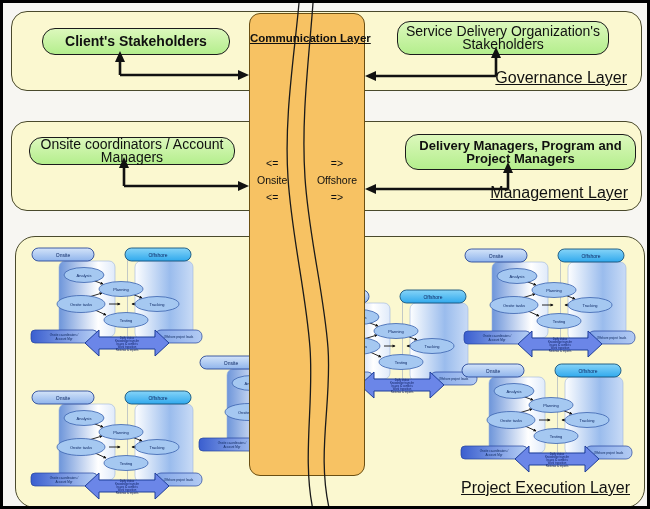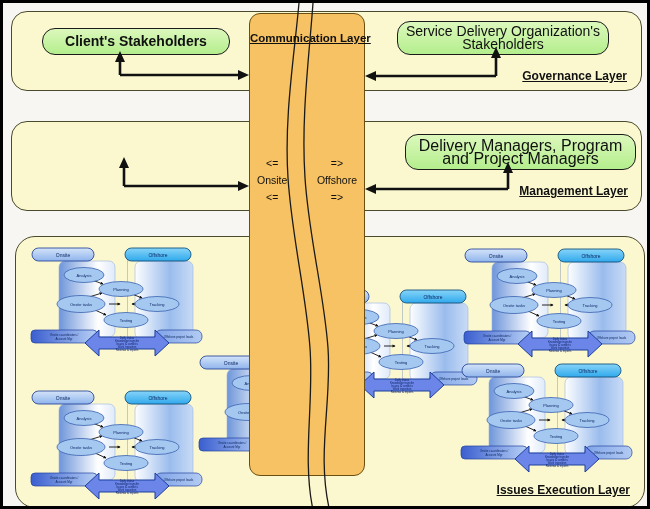--- a/index.html
+++ b/index.html
@@ -16,23 +16,23 @@
   .layer-exec{left:12px;top:233px;width:628px;height:270px;border-radius:20px;}
   .greenbox{
     position:absolute;background:linear-gradient(#dcf8bc,#b4ee8d);
     border:1.4px solid #1b1b1b;border-radius:13px;
     display:flex;align-items:center;justify-content:center;text-align:center;
     font-size:14px;color:#101010;line-height:13px;padding:2px 6px;box-sizing:border-box;
   }
   .gb-gov-left{left:30px;top:16px;width:188px;height:27px;font-weight:bold;}
   .gb-gov-right{left:385px;top:9px;width:212px;height:34px;}
   .gb-mgmt-left{left:17px;top:15px;width:206px;height:28px;}
-  .gb-mgmt-right{left:393px;top:12px;width:231px;height:36px;font-size:16px;}
+  .gb-mgmt-right{left:393px;top:12px;width:231px;height:36px;font-size:13px;font-weight:bold;}
   .layer-label{
-    position:absolute;font-size:12px;font-weight:bold;color:#111;
+    position:absolute;font-size:16px;font-weight:normal;color:#111;
     text-decoration:underline;white-space:nowrap;
   }
   .lbl-gov{right:14px;top:57px;}
   .lbl-mgmt{right:13px;top:62px;margin-left:20px;}
   .lbl-exec{right:14px;bottom:10px;}
   .band{
     position:absolute;left:246px;top:10px;width:116px;height:463px;z-index:10;
     background:#f7c263;border:1.6px solid #6b4f12;border-radius:11px;box-sizing:border-box;
   }
   .band-title{
@@ -104,20 +104,23 @@
     <div class="greenbox gb-gov-left">
       <span>Client's Stakeholders</span>
     </div>
     <div class="greenbox gb-gov-right">
       <span>Service Delivery Organization's Stakeholders</span>
     </div>
     <div class="layer-label lbl-gov">Governance Layer</div>
   </section>
 
   <section class="layer layer-mgmt">
+    <div class="greenbox gb-mgmt-left">
+      <span>Onsite coordinators / Account Managers</span>
+    </div>
     <div class="greenbox gb-mgmt-right">
       <span>Delivery Managers, Program and Project Managers</span>
     </div>
     <div class="layer-label lbl-mgmt">Management Layer</div>
   </section>
 
   <section class="layer layer-exec">
     <div class="mini d1">
   <svg width="175" height="112" viewBox="0 0 175 112">
     <rect x="30" y="15" width="56" height="76" rx="6" fill="url(#gl-cyll)" stroke="#9ab4dd" stroke-width="0.6"></rect>
@@ -393,21 +396,21 @@
       <ellipse cx="128" cy="58" rx="22" ry="7.5"></ellipse>
       <ellipse cx="97" cy="74" rx="22" ry="7.5"></ellipse>
     </g>
     <text x="55" y="30.5" class="m-ell-txt">Analysis</text>
     <text x="92" y="44.5" class="m-ell-txt">Planning</text>
     <text x="52" y="59.5" class="m-ell-txt">Onsite tasks</text>
     <text x="128" y="59.5" class="m-ell-txt">Tracking</text>
     <text x="97" y="75.5" class="m-ell-txt">Testing</text>
   </svg>
 </div>
-    <div class="layer-label lbl-exec">Issues Execution Layer</div>
+    <div class="layer-label lbl-exec">Project Execution Layer</div>
   </section>
 
   <div class="band">
     <div class="band-title">Communication Layer</div>
     <div class="band-mid">
       <div class="band-col">
         <div>&lt;=</div>
         <div>Onsite</div>
         <div>&lt;=</div>
       </div>

